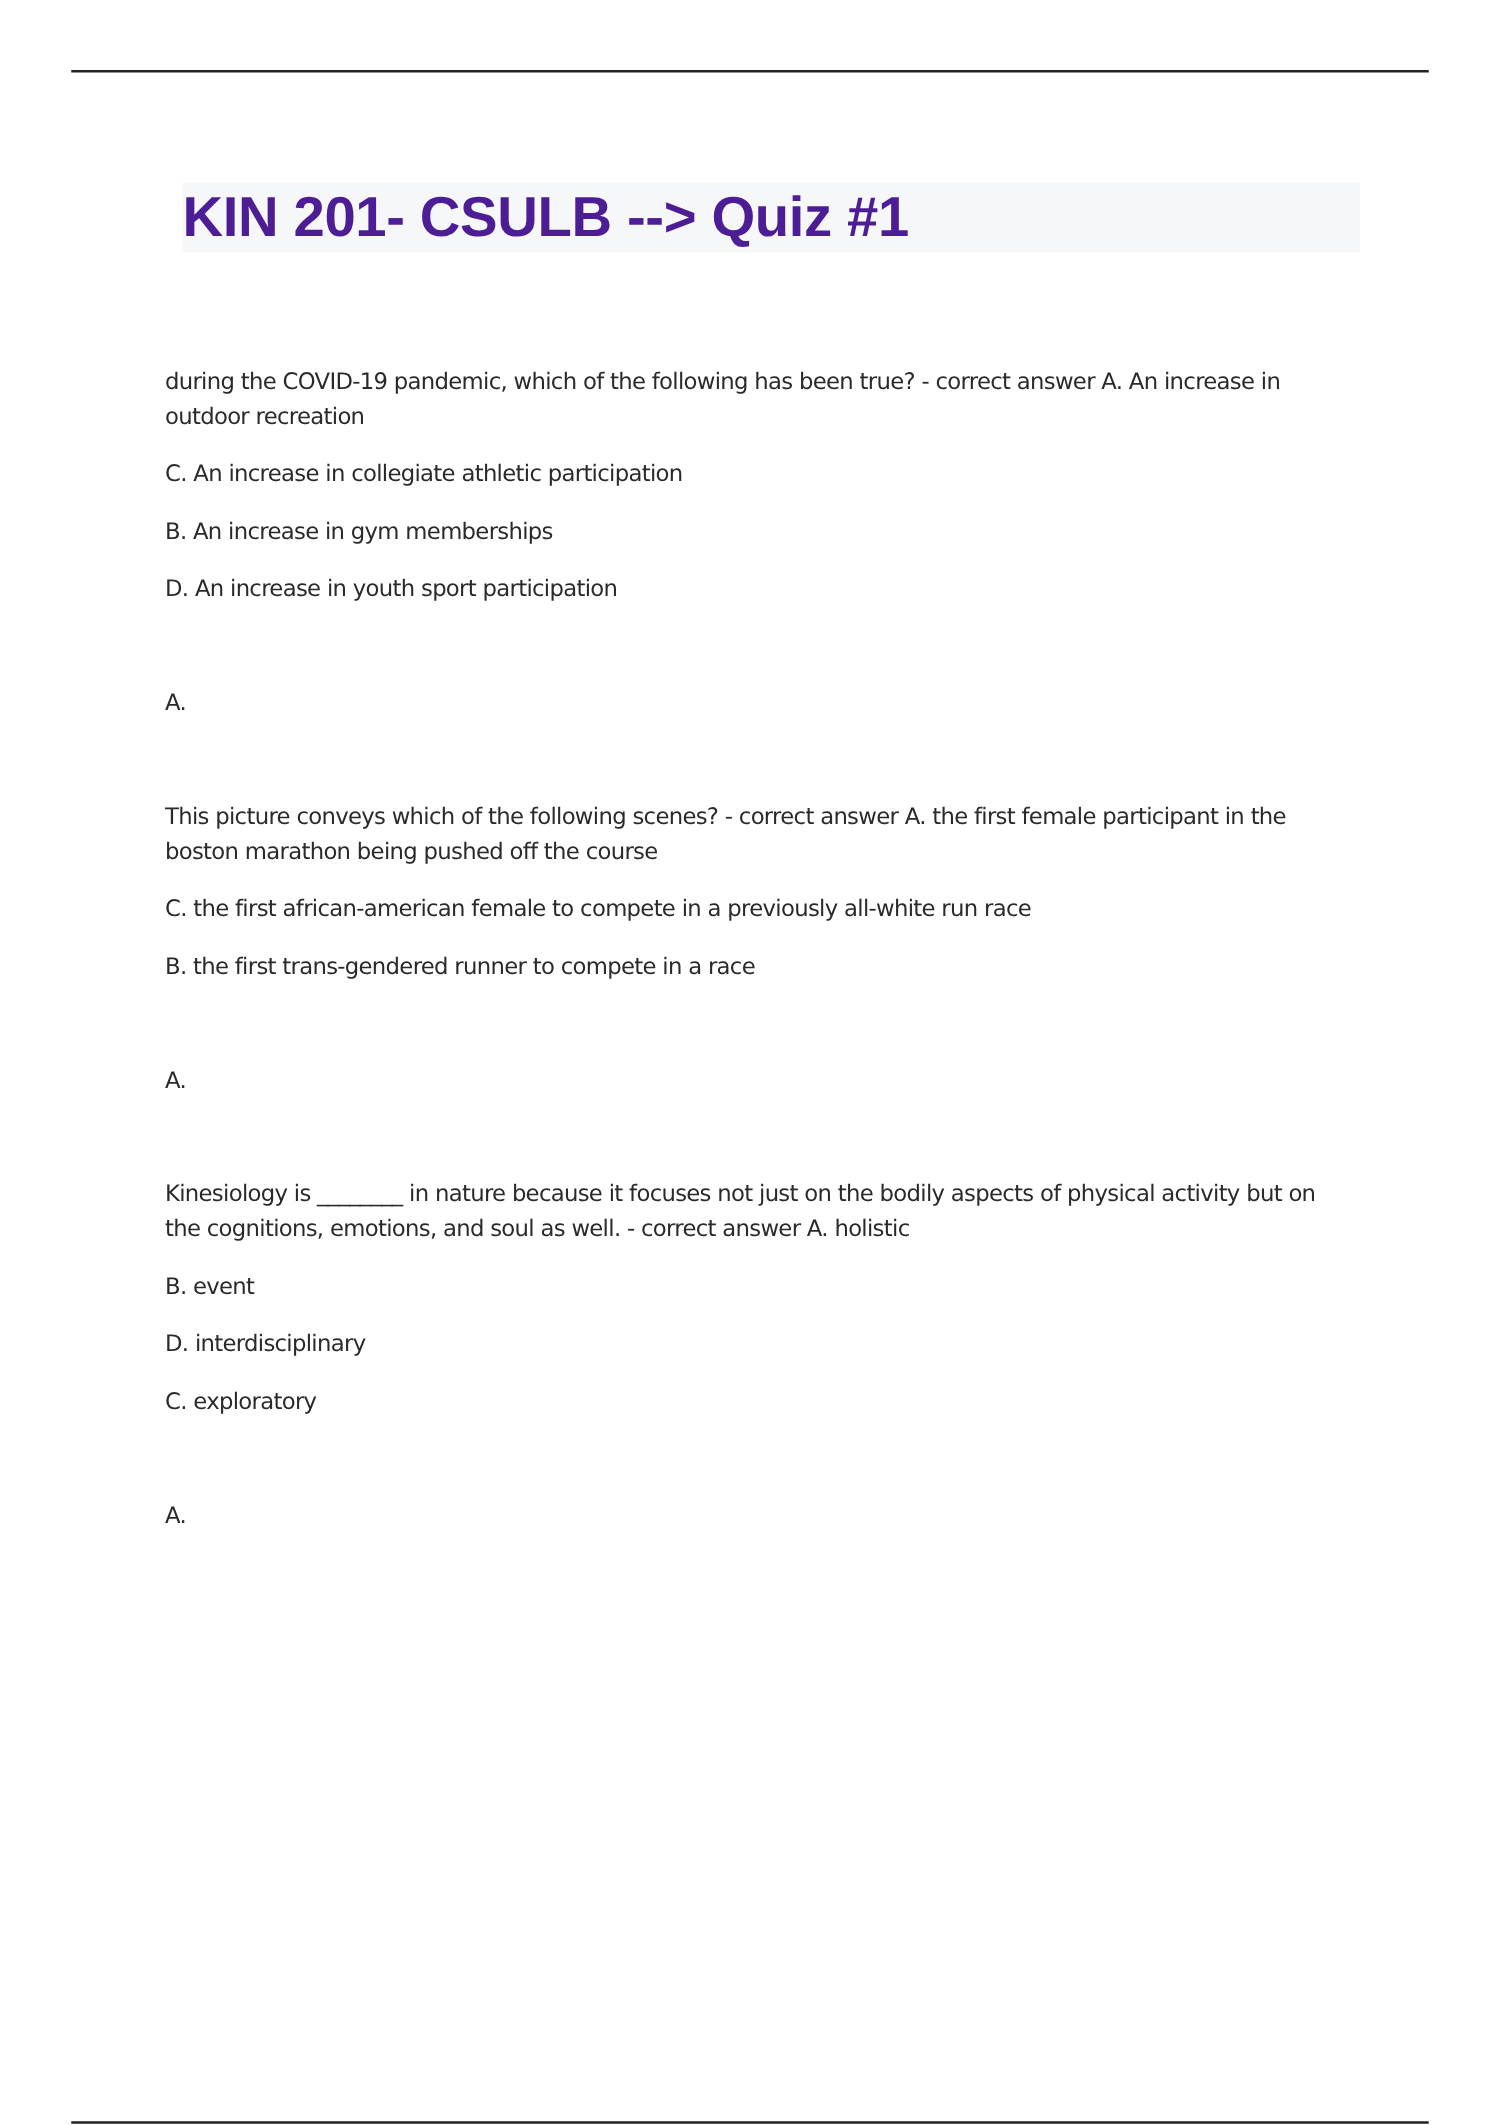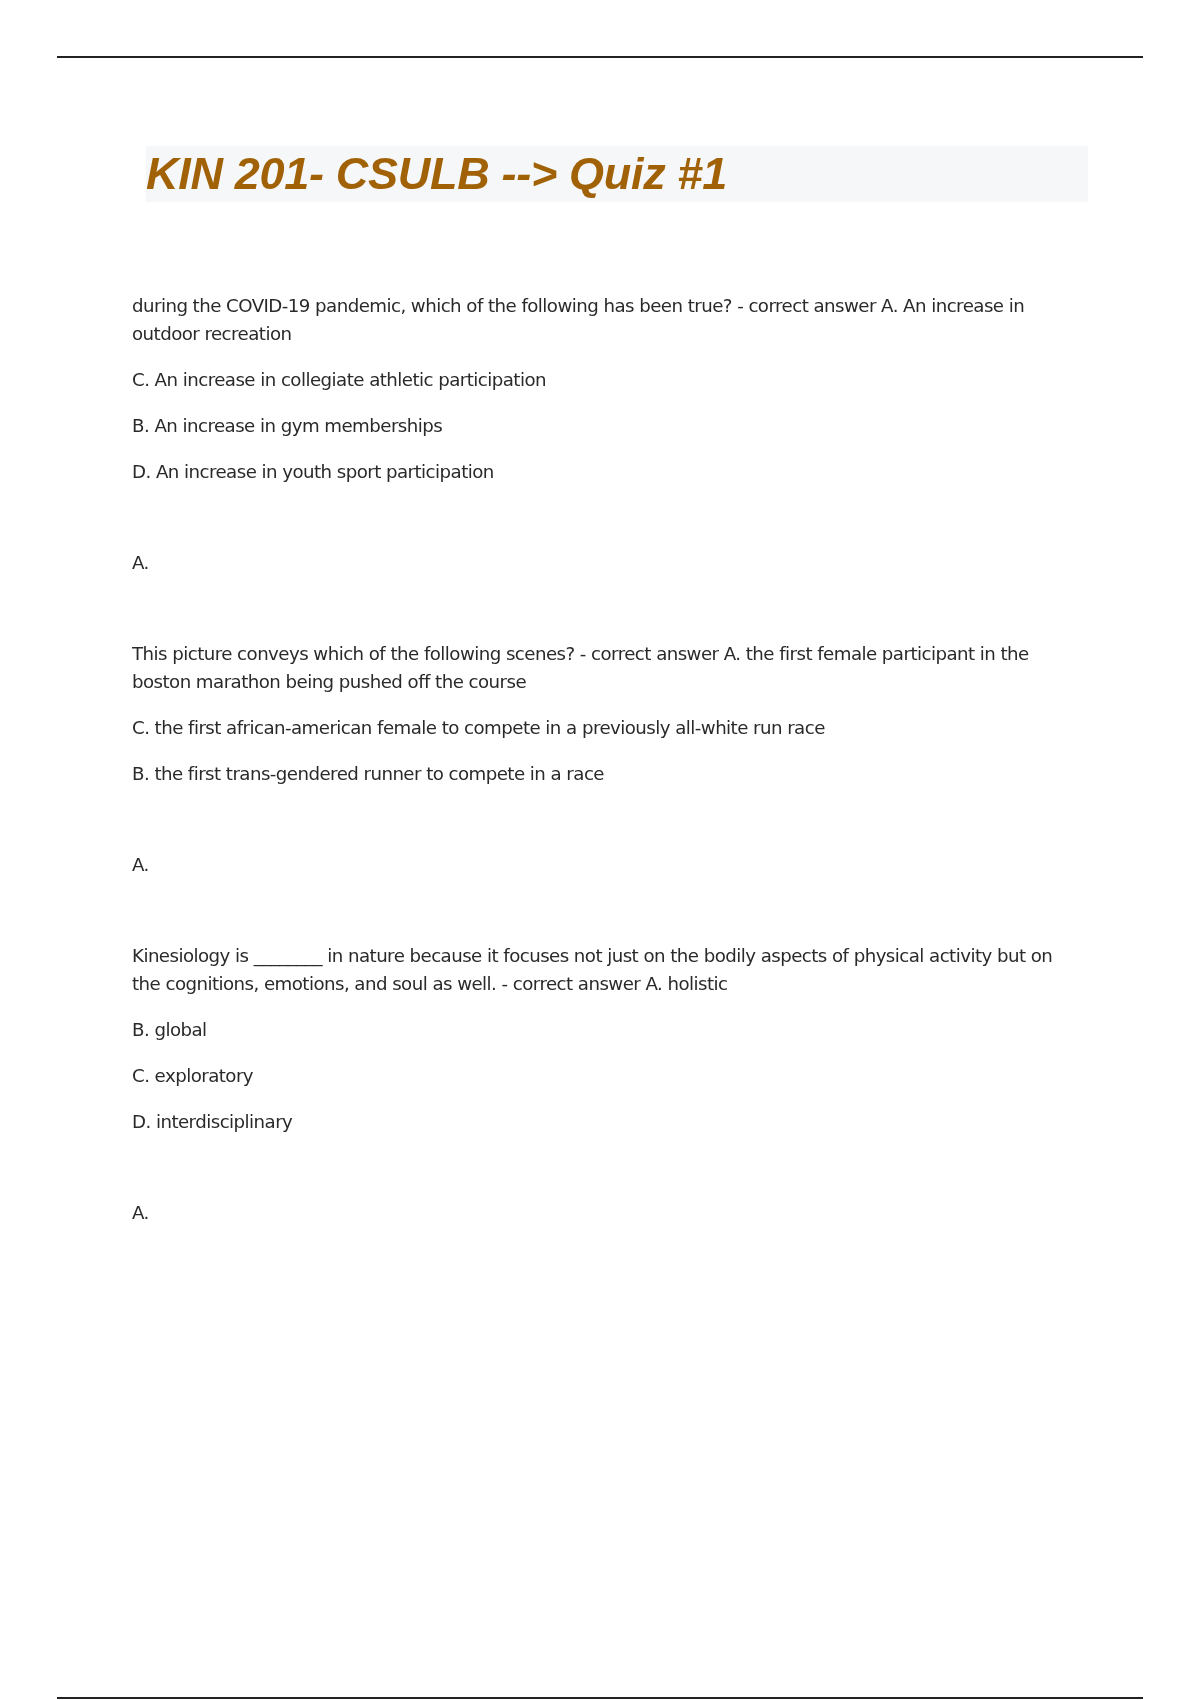--- a/index.html
+++ b/index.html
@@ -5,21 +5,21 @@
   html, body { margin: 0; padding: 0; background: #ffffff; }
   body { width: 1200px; height: 1700px; position: relative; overflow: hidden;
          font-family: "Liberation Sans", "DejaVu Sans", sans-serif; color: #222; }
   .rule { position: absolute; left: 57px; width: 1086px; height: 2px; background: #222; }
   .rule.top { top: 56px; }
   .rule.bottom { top: 1697px; }
   .title-band { position: absolute; left: 146px; top: 146px; width: 942px; height: 56px;
                 background: #f6f7f9; }
   .title { position: absolute; left: 146px; top: 148px; margin: 0;
            font-family: "Liberation Sans", sans-serif; font-weight: bold;
-           font-size: 45px; line-height: 52px; color: #a16207; letter-spacing: -0.3px; font-style: italic; }
+           font-size: 45px; line-height: 52px; color: #4c1d95; letter-spacing: -0.3px; }
   .content { position: absolute; left: 132px; top: 292px; width: 945px;
              font-family: "DejaVu Sans", sans-serif; font-size: 18.2px; color: #2a2a2a;
              letter-spacing: -0.55px; }
   .question { margin: 0; line-height: 28px; }
   .option { margin: 0; line-height: 28px; margin-top: 18px; }
   .answer { margin: 0; line-height: 28px; margin-top: 63px; }
   .block { margin-bottom: 63px; }
 </style>
 </head>
 <body>
@@ -41,23 +41,23 @@
 
   <div class="block">
     <p class="question">This picture conveys which of the following scenes? - correct answer A. the first female participant in the boston marathon being pushed off the course</p>
     <p class="option">C. the first african-american female to compete in a previously all-white run race</p>
     <p class="option">B. the first trans-gendered runner to compete in a race</p>
     <p class="answer">A.</p>
   </div>
 
   <div class="block">
     <p class="question">Kinesiology is ________ in nature because it focuses not just on the bodily aspects of physical activity but on the cognitions, emotions, and soul as well. - correct answer A. holistic</p>
-    <p class="option">B. global</p>
+    <p class="option">B. event</p>
+    <p class="option">D. interdisciplinary</p>
     <p class="option">C. exploratory</p>
-    <p class="option">D. interdisciplinary</p>
     <p class="answer">A.</p>
   </div>
 
   <div class="block">
   </div>
 
 </div>
 
 <div class="rule bottom"></div>
 

